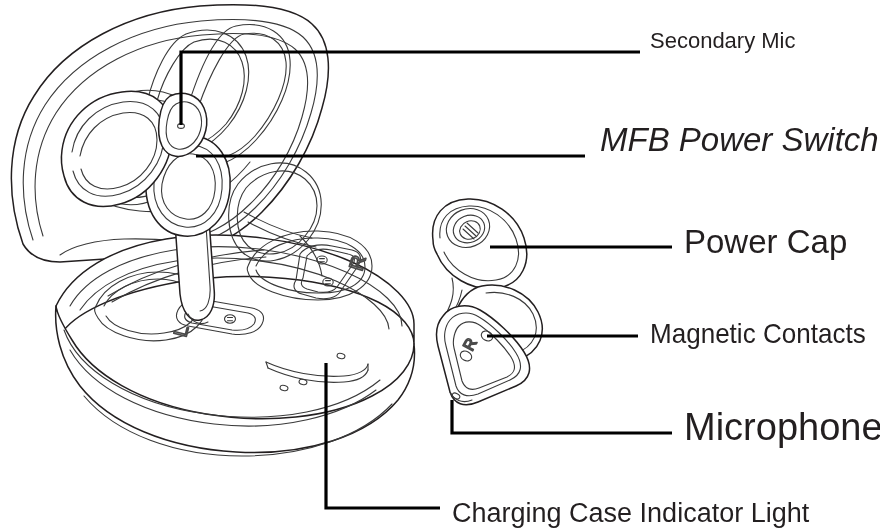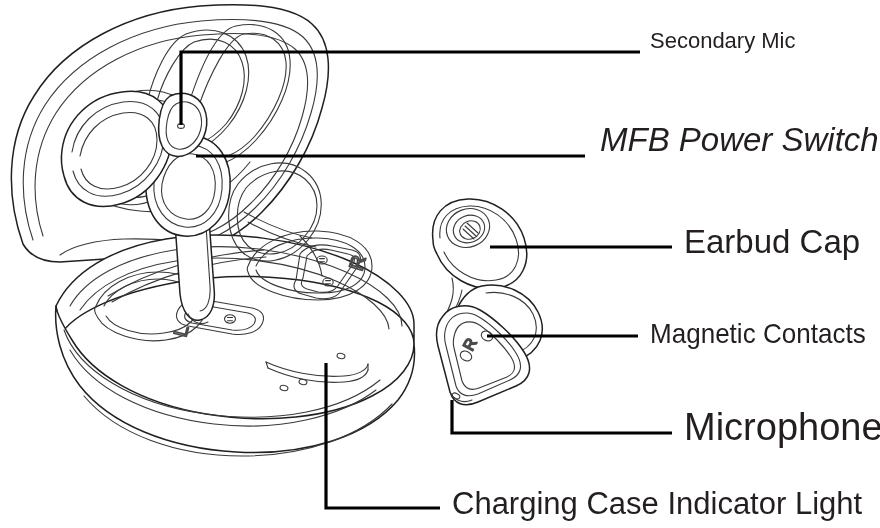--- a/index.html
+++ b/index.html
@@ -8,21 +8,21 @@
   #stage{position:relative;width:880px;height:528px;background:#fff;}
   #art{position:absolute;left:0;top:0;width:880px;height:528px;}
   .label{position:absolute;white-space:nowrap;color:#231f20;line-height:1;}
   .lbl-secondary-mic{left:650px;top:30px;font-size:22px;}
   .lbl-mfb{left:600px;top:123px;font-size:33px;font-style:italic;}
   .lbl-earbud-cap{left:684px;top:225px;font-size:33px;}
   .lbl-magnetic{left:650px;top:320px;font-size:28px;
                 font-family:"Liberation Sans Narrow","Liberation Sans",sans-serif;
                 transform:scaleX(0.93);transform-origin:left center;}
   .lbl-microphone{left:684px;top:408px;font-size:38px;}
-  .lbl-indicator{left:452px;top:488px;font-size:31px;}
+  .lbl-indicator{left:452px;top:500px;font-size:27px;}
 </style>
 </head>
 <body>
 
 <div id="stage">
 
   <svg id="art" viewBox="0 0 880 528" xmlns="http://www.w3.org/2000/svg">
     <defs>
       <style>
         .ln{fill:none;stroke:#231f20;stroke-width:1.5;stroke-linecap:round;stroke-linejoin:round;}
@@ -243,21 +243,21 @@
       <path class="lead" d="M487 336 L 638 336"></path>
       <path class="lead" d="M452 400 L 452 433 L 672 433"></path>
       <path class="lead" d="M326 363 L 326 508 L 440 508"></path>
     </g>
   </svg>
 
   <div class="label lbl-secondary-mic">Secondary Mic</div>
 
   <div class="label lbl-mfb">MFB Power Switch</div>
 
-  <div class="label lbl-earbud-cap">Earbud Cap</div>
+  <div class="label lbl-earbud-cap">Power Cap</div>
 
   <div class="label lbl-magnetic">Magnetic Contacts</div>
 
   <div class="label lbl-microphone">Microphone</div>
 
   <div class="label lbl-indicator">Charging Case Indicator Light</div>
 
 </div>
 
 </body></html>

